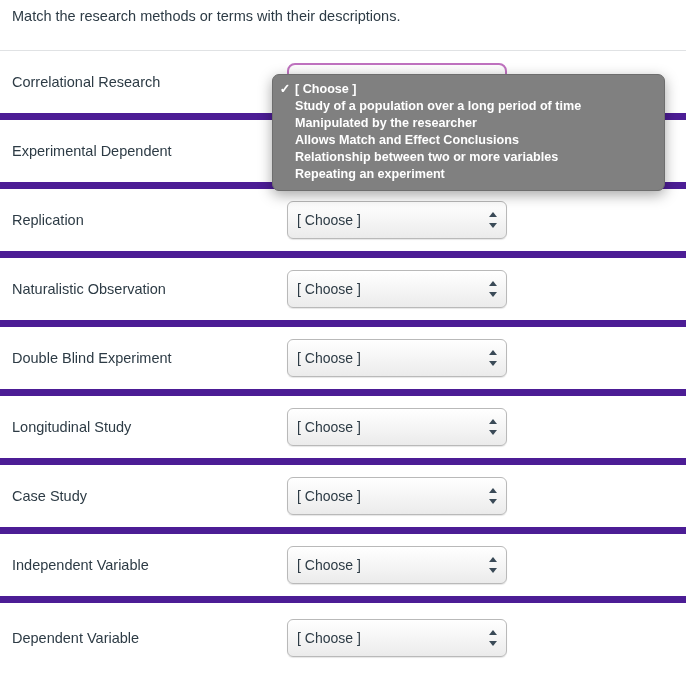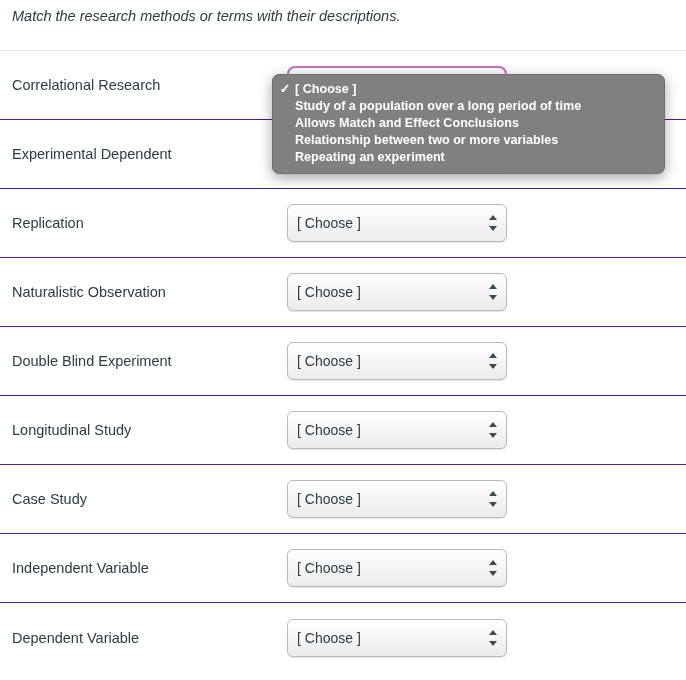--- a/index.html
+++ b/index.html
@@ -19,21 +19,20 @@
 
   
   .quiz-prompt {
     position: absolute;
     left: 12px;
     top: 6px;
     width: 640px;
     font-size: 14.5px;
     line-height: 20px;
     color: #2d3b45;
-    font-style: italic;
   }
 
   .header-rule {
     position: absolute;
     left: 0;
     top: 50px;
     width: 686px;
     height: 1px;
     background: #e0e2e4;
   }
@@ -42,21 +41,21 @@
   .match-list {
     position: absolute;
     left: 0;
     top: 51px;
     width: 686px;
   }
   .match-row {
     position: relative;
     height: 69px;
     box-sizing: border-box;
-    border-bottom: 1px solid #4c1d95;
+    border-bottom: 7px solid #4c1d95;
   }
   .match-row:last-child {
     border-bottom: none;
   }
   .match-term {
     position: absolute;
     left: 12px;
     top: 50%;
     transform: translateY(-50%);
     font-size: 14.5px;
@@ -272,16 +271,17 @@
             <i class="down"></i>
           </span>
         </div>
       </div>
     </div>
   </div>
 
 <div class="popup-menu" id="popup-menu">
     <div class="popup-item"><span class="check">✓</span><span>[ Choose ]</span></div>
     <div class="popup-item"><span>Study of a population over a long period of time</span></div>
+    <div class="popup-item"><span>Manipulated by the researcher</span></div>
     <div class="popup-item"><span>Allows Match and Effect Conclusions</span></div>
     <div class="popup-item"><span>Relationship between two or more variables</span></div>
     <div class="popup-item"><span>Repeating an experiment</span></div>
   </div>
 
 </body></html>

